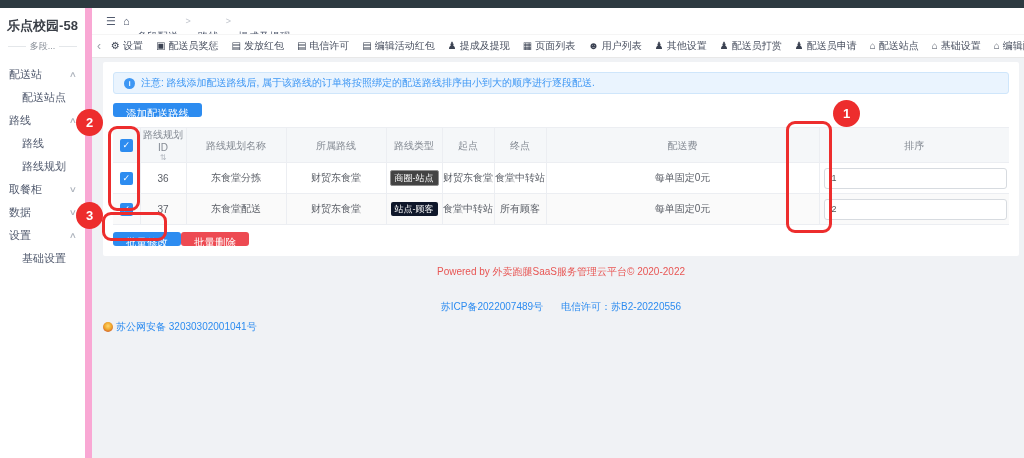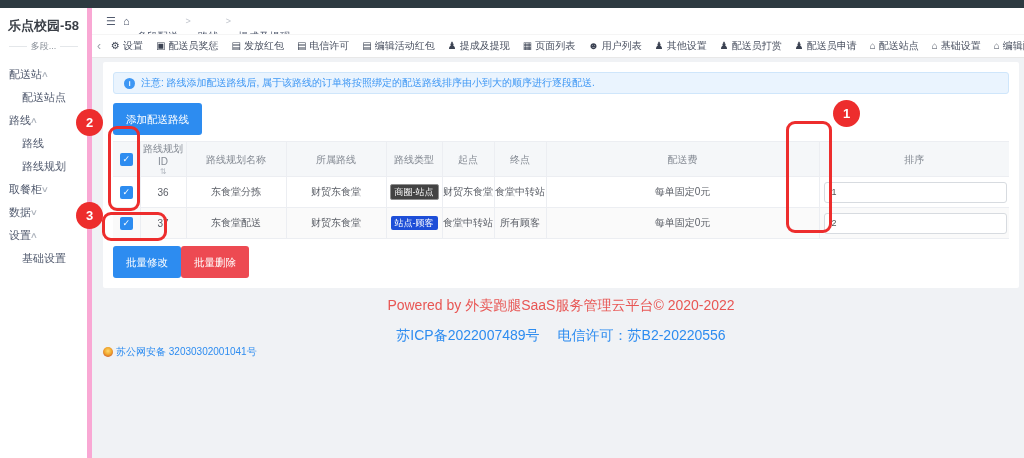--- a/index.html
+++ b/index.html
@@ -2,26 +2,26 @@
 <html><head>
 <meta charset="utf-8">
 <style>
   * { margin:0; padding:0; box-sizing:border-box; }
   html,body { width:1024px; height:458px; overflow:hidden; background:#fff;
     font-family:"Liberation Sans","DejaVu Sans",sans-serif; }
   .topbar { height:8px; background:#2d3a41; width:100%; }
   .app { display:flex; height:450px; }
 
   
-  .sidebar { width:92px; background:#fff; border-right:5px solid #f9a8d4; flex-shrink:0; }
+  .sidebar { width:92px; background:#fff; border-right:7px solid #f9a8d4; flex-shrink:0; }
   .side-title { font-size:13px; font-weight:bold; color:#3a3f47; text-align:center; padding-top:9px; letter-spacing:0; }
   .side-sub { display:flex; align-items:center; justify-content:center; gap:4px; color:#8a9099; font-size:9px; margin-top:5px; }
   .side-sub::before,.side-sub::after { content:""; width:18px; height:1px; background:#e4e7ea; }
   .menu { margin-top:10px; }
-  .menu-item { display:flex; align-items:center; justify-content:flex-start; height:23px; padding:0 9px; font-size:11px; color:#515a6e; cursor:pointer; }
+  .menu-item { display:flex; align-items:center; justify-content:space-between; height:23px; padding:0 9px; font-size:11px; color:#515a6e; cursor:pointer; }
   .menu-item .arrow { font-size:8px; color:#aeb4bd; transform:scaleX(1.4); }
   .menu-item.child { padding-left:22px; }
 
   
   .main { flex:1; display:flex; flex-direction:column; background:#f0f2f5; min-width:0; }
   .crumb-bar { height:26px; background:#fff; display:flex; align-items:center; padding-left:14px; gap:7px; font-size:10.5px; color:#515a6e; }
   .crumb-bar .fold { font-size:11px; color:#515a6e; cursor:pointer; }
   .crumb-home { font-size:11px; }
   .crumb-sep { color:#c0c4cc; font-size:9px; }
   .crumb-item { cursor:pointer;margin-top:32px; }
@@ -31,45 +31,45 @@
   .tab { display:flex; align-items:center; gap:3px; font-size:10px; color:#495060; cursor:pointer; flex-shrink:0; }
   .tab .ticon { font-size:10px; line-height:1; color:#3b4252; }
   .tab.first { margin-left:-4px; }
 
   .content { flex:1; padding:4px 5px 0 11px; position:relative; }
   .card { background:#fff; border-radius:2px; padding:10px; }
 
   .alert { background:#eaf4fe; border:1px solid #cfe6fb; border-radius:3px; color:#3e97f4; font-size:10px; height:22px; display:flex; align-items:center; gap:6px; padding:0 10px; }
   .alert .info-ic { width:11px; height:11px; border-radius:50%; background:#3e97f4; color:#eaf4fe; font-size:8px; font-weight:bold; display:inline-flex; align-items:center; justify-content:center; font-style:normal; flex-shrink:0; }
 
-  .btn { display:inline-block; border:none; border-radius:3px; color:#fff; font-size:10.5px; padding:0 13px; height:32px; line-height:21px; cursor:pointer; font-family:inherit; }
+  .btn { display:inline-block; border:none; border-radius:3px; color:#fff; font-size:10.5px; padding:0 13px; height:14px; line-height:21px; cursor:pointer; font-family:inherit; }
   .btn-blue { background:#2d8cf0; }
   .btn-red { background:#ed4a52; }
   .add-btn { margin-top:9px; }
   .batch-row { margin-top:7px; display:flex; }
 
   
   table { width:100%; border-collapse:collapse; margin-top:6px; table-layout:fixed; }
   th,td { border:1px solid #eceef2; border-left:none; font-weight:normal; text-align:center; font-size:10px; color:#5a5e66; overflow:hidden; }
   th:last-child, td:last-child { border-right:none; }
   thead th { background:#f5f7f9; color:#848a93; height:32px; line-height:1.3; border-top:1px solid #eceef2; }
   tbody td { height:31px; background:#fff; }
   tbody tr.striped td { background:#fafafa; }
   .sort-glyph { display:block; font-size:8px; color:#b3b8c0; line-height:1; }
   .cbx { display:inline-flex; width:13px; height:13px; background:#2d8cf0; border-radius:2px; color:#fff; font-size:9px; align-items:center; justify-content:center; cursor:pointer; vertical-align:middle; }
   .badge { display:inline-block; font-size:9px; color:#fff; border-radius:2px; padding:2px 4px; line-height:1.2; }
   .badge-dark { background:#434343; border:1px solid #8f8f8f; }
-  .badge-orange { background:#1d4ed8; }
+  .badge-orange { background:#0f172a; }
   .sort-cell { padding:0 2px 0 4px; }
   .sort-input { width:100%; height:21px; border:1px solid #d7dbe0; border-radius:3px; font-size:9px; color:#555; padding-left:7px; font-family:inherit; outline:none; background:#fff; }
 
   
   .footer { text-align:center; margin-top:9px; }
-  .footer .f1 { color:#e85654; font-size:14px; margin-bottom:12px; }
-  .footer .f2 { color:#2d8cf0; font-size:14px; }
+  .footer .f1 { color:#e85654; font-size:10px; margin-bottom:21px; }
+  .footer .f2 { color:#2d8cf0; font-size:10px; margin-bottom:6px; }
   .footer .f2 .gap { display:inline-block; width:18px; }
   .footer .f3 { color:#2d8cf0; font-size:10px; display:flex; align-items:center; justify-content:flex-start; gap:3px; }
   .emblem { display:inline-block; width:10px; height:10px; border-radius:50%; background:radial-gradient(circle at 50% 40%, #ffd76e 0%, #f0a82e 45%, #c0392b 100%); }
 
   
   .anno { position:absolute; pointer-events:none; z-index:40; }
   .anno-rect { border:3px solid #ed2d2d; border-radius:9px; background:transparent; }
   .anno-circle { width:27px; height:27px; border-radius:50%; background:#ed2d2d; color:#fff; font-size:13px; font-weight:bold; display:flex; align-items:center; justify-content:center; z-index:41; }
   #rect1 { left:786px; top:121px; width:46px; height:112px; }
   #rect2 { left:108px; top:126px; width:32px; height:85px; }

